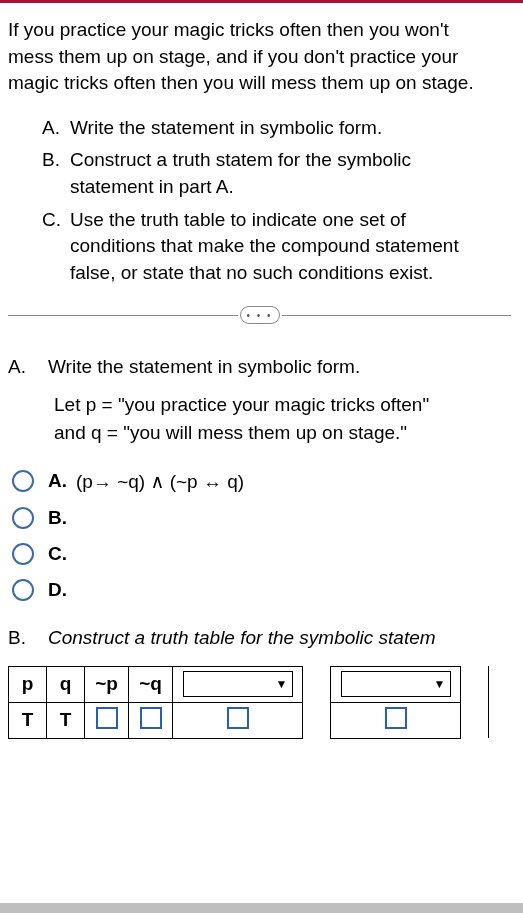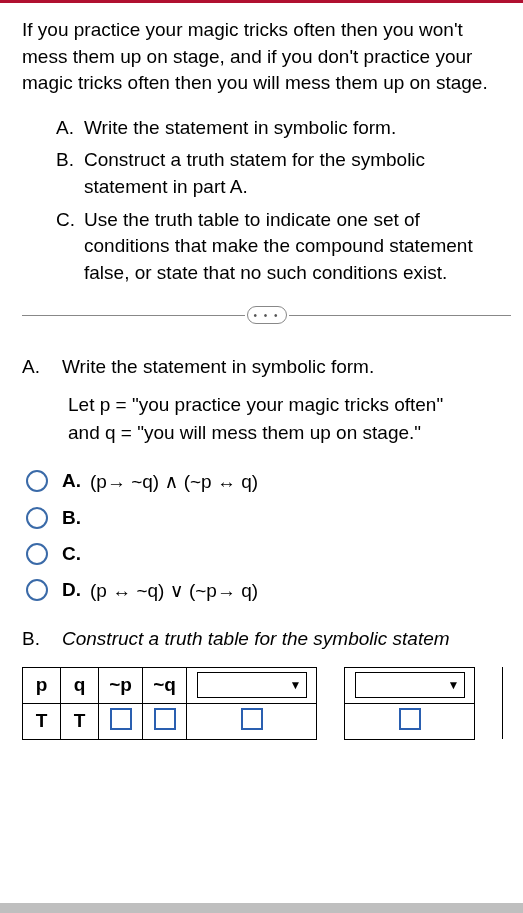--- a/index.html
+++ b/index.html
@@ -5,21 +5,21 @@
     * { box-sizing: border-box; margin: 0; padding: 0; }
     html, body { width: 523px; height: 913px; overflow: hidden; }
     body {
       font-family: Arial, Helvetica, sans-serif;
       font-size: 19px;
       color: #000;
       background: #fff;
       position: relative;
     }
     .topbar { height: 3px; background: #b01030; }
-    .content { padding: 14px 12px 0 22px; }
+    .content { padding: 14px 12px 0 8px; }
     .question-text { line-height: 1.4; margin-bottom: 18px; max-width: 480px; }
     .subparts { margin-left: 34px; margin-bottom: 20px; max-width: 440px; }
     .subpart { display: flex; margin-bottom: 6px; line-height: 1.4; }
     .subpart .letter { width: 28px; flex-shrink: 0; }
     .subpart .txt { flex: 1; }
     .divider-wrap { display: flex; align-items: center; margin: 20px 0 30px 0; }
     .divider-line { flex: 1; height: 1px; background: #888; }
     .divider-pill {
       width: 40px; height: 18px; border: 1px solid #888; border-radius: 10px;
       display: flex; align-items: center; justify-content: center;
@@ -115,21 +115,20 @@
         <span class="radio"></span>
         <span class="clabel">B.</span>
       </div>
       <div class="choice">
         <span class="radio"></span>
         <span class="clabel">C.</span>
       </div>
       <div class="choice">
         <span class="radio"></span>
         <span class="clabel">D.</span>
-        <span class="cexpr">(p ↔ ~q) ∨ (~p→ q)</span>
       </div>
     </div>
   </div>
 
   <div class="section" style="margin-bottom:0;">
     <div class="section-head">
       <span class="letter">B.</span>
       <span class="txt" style="white-space:nowrap;font-style:italic;">Construct a truth table for the symbolic statem</span>
     </div>
 

